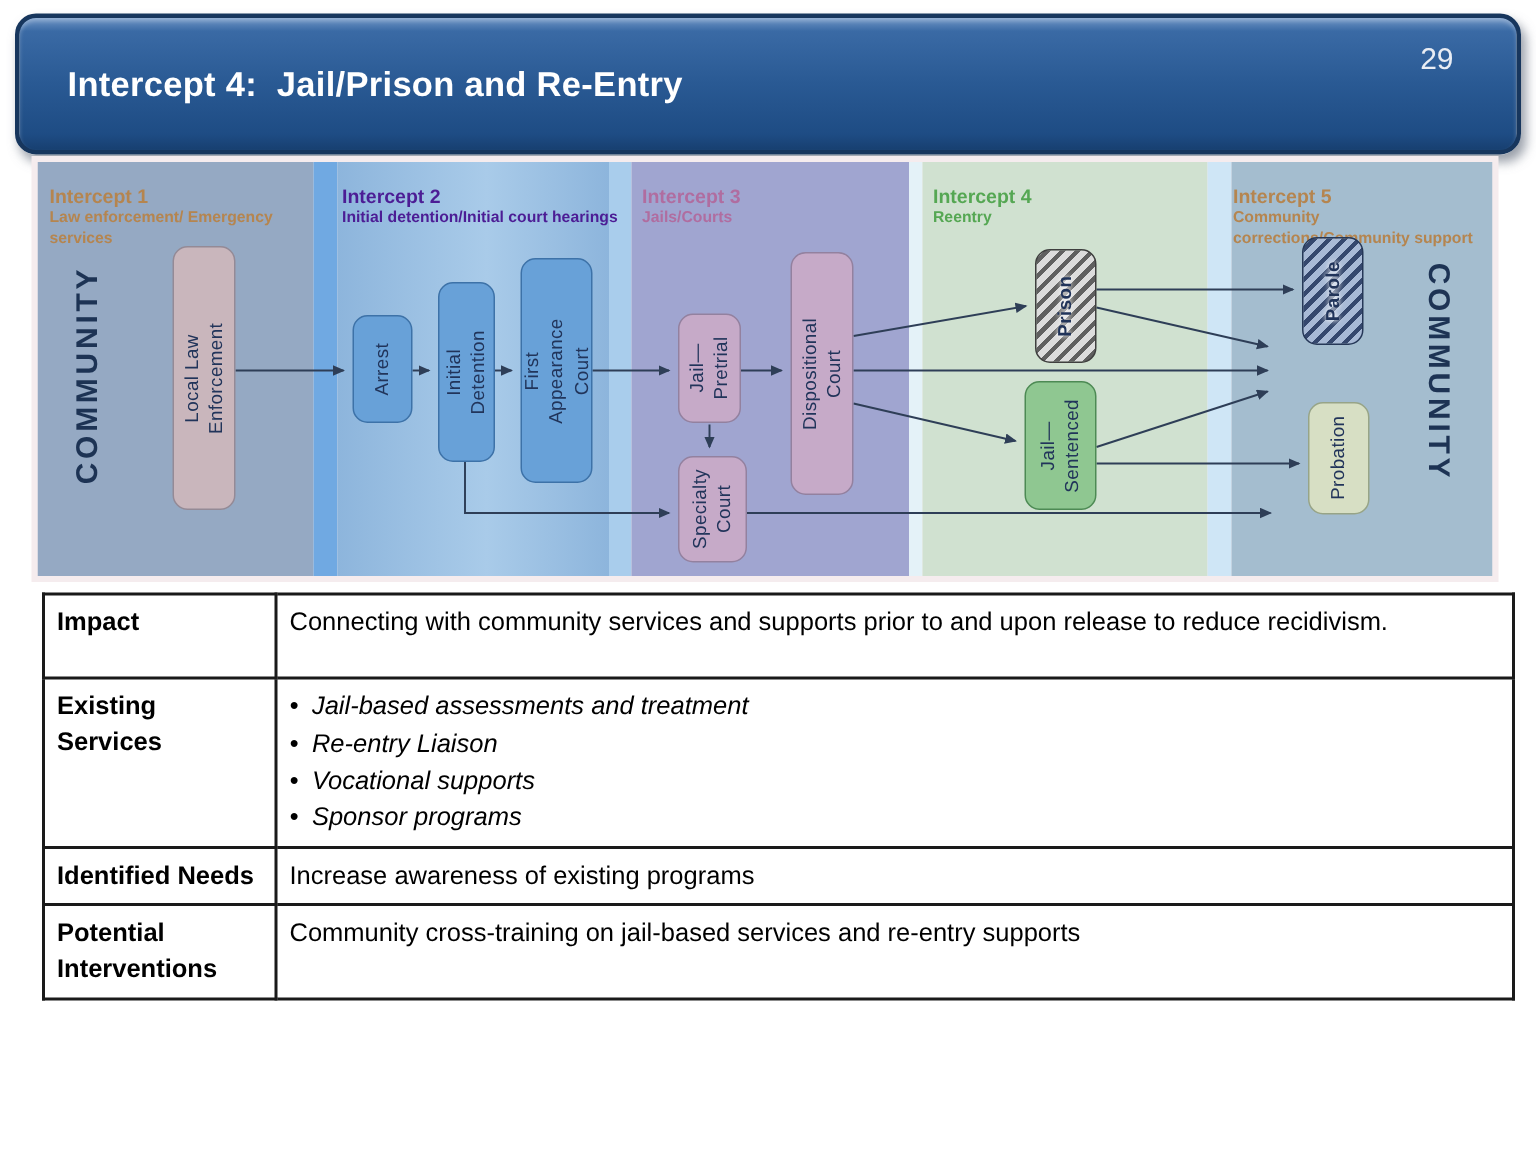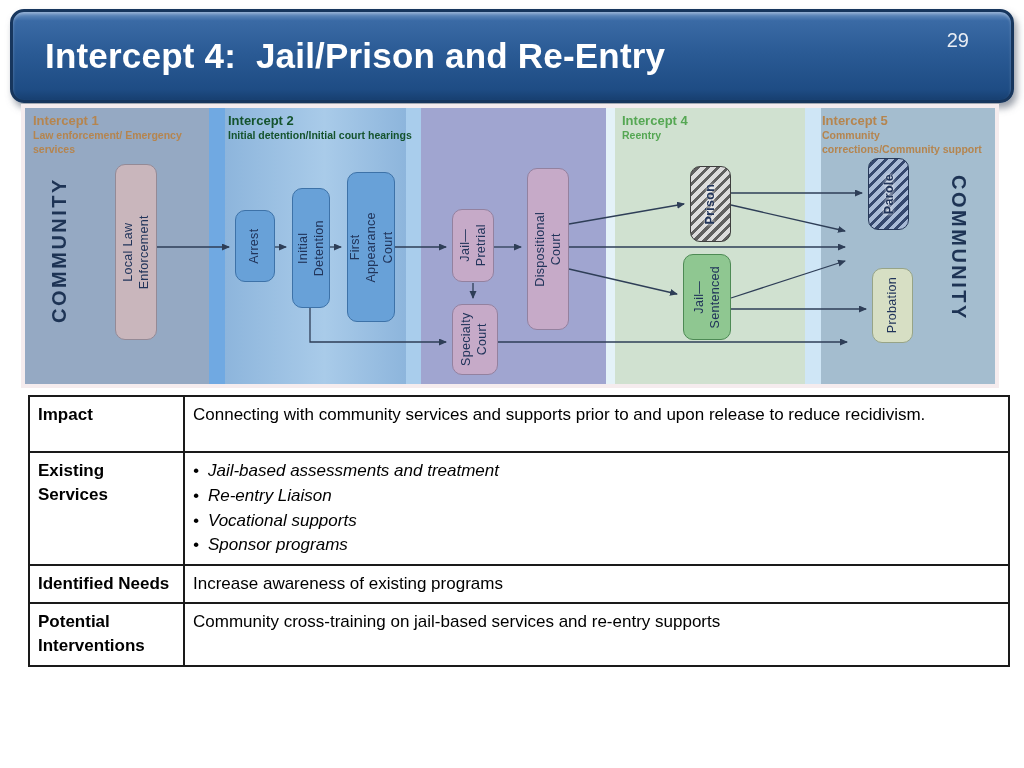--- a/index.html
+++ b/index.html
@@ -7,21 +7,21 @@
 
   
   .title-bar{
     position:absolute;left:10px;top:9px;width:998px;height:88px;
     border-radius:14px;border:3px solid #17365d;
     background:linear-gradient(180deg,#6f95c5 0%,#3a6aa5 10%,#2a5a94 48%,#1e4c84 88%,#173f70 100%);
     box-shadow:3px 5px 7px rgba(110,118,132,0.7), inset 0 2px 3px rgba(255,255,255,0.28);
   }
   .title-bar .title{
     position:absolute;left:32px;top:0;height:100%;display:flex;align-items:center;
-    color:#ffffff;font-size:35px;font-weight:bold;letter-spacing:0.2px;white-space:pre;
+    color:#ffffff;font-size:23px;font-weight:bold;letter-spacing:0.2px;white-space:pre;
   }
   .page-number{position:absolute;right:42px;top:17px;color:#e9edf4;font-size:20px;}
 
   
   .diagram{
     position:absolute;left:21px;top:104px;width:970px;height:276px;
     padding:4px;background:#f5ecee;
   }
   .diagram-inner{position:relative;width:970px;height:276px;overflow:hidden;}
   .band{position:absolute;top:0;height:276px;z-index:0;}
@@ -29,24 +29,24 @@
   .sepA{left:184px;width:16px;background:#70a9e2;}
   .b2{left:200px;width:181px;background:linear-gradient(90deg,#8db5dc 0%,#a9cbe9 55%,#8db5dc 100%);}
   .sepA2{left:381px;width:15px;background:#a9cdec;}
   .b3{left:396px;width:185px;background:#a0a5d0;}
   .sepB{left:581px;width:9px;background:#e4f2f8;}
   .b4{left:590px;width:190px;background:#d0e1d0;}
   .sepC{left:780px;width:16px;background:#cfe6f6;}
   .b5{left:796px;width:174px;background:#a4bdcf;}
 
   .int-h{position:absolute;top:5px;z-index:2;font-weight:bold;line-height:1.25;}
-  .int-h .nm{font-size:13px;}
+  .int-h .nm{font-size:13px;margin-top:10px;}
   .int-h .sub{font-size:10.5px;line-height:1.3;}
   .ih1{left:8px;width:180px;color:#b5854f;}
-  .ih2{left:203px;width:210px;color:#14532d;}
+  .ih2{left:203px;width:210px;color:#4c1d95;}
   .ih2 .sub{white-space:nowrap;}
   .ih3{left:403px;width:150px;color:#b06da0;}
   .ih4{left:597px;width:150px;color:#55a753;}
   .ih5{left:797px;width:160px;color:#b5854f;}
 
   .community{position:absolute;z-index:2;font-weight:bold;font-size:20px;letter-spacing:2.5px;color:#1d3354;white-space:nowrap;}
   .comm-left{left:34px;top:142px;transform:translate(-50%,-50%) rotate(-90deg);}
   .comm-right{left:933px;top:140px;transform:translate(-50%,-50%) rotate(90deg);}
 
   svg.arrows{position:absolute;left:0;top:0;z-index:1;}
@@ -112,20 +112,24 @@
       <div class="band sepC"></div>
       <div class="band b5"></div>
 
       <div class="int-h ih1">
         <div class="nm">Intercept 1</div>
         <div class="sub">Law enforcement/ Emergency services</div>
       </div>
       <div class="int-h ih2">
         <div class="nm">Intercept 2</div>
         <div class="sub">Initial detention/Initial court hearings</div>
+      </div>
+      <div class="int-h ih3">
+        <div class="nm">Intercept 3</div>
+        <div class="sub">Jails/Courts</div>
       </div>
       <div class="int-h ih4">
         <div class="nm">Intercept 4</div>
         <div class="sub">Reentry</div>
       </div>
       <div class="int-h ih5">
         <div class="nm">Intercept 5</div>
         <div class="sub">Community corrections/Community support</div>
       </div>
 

